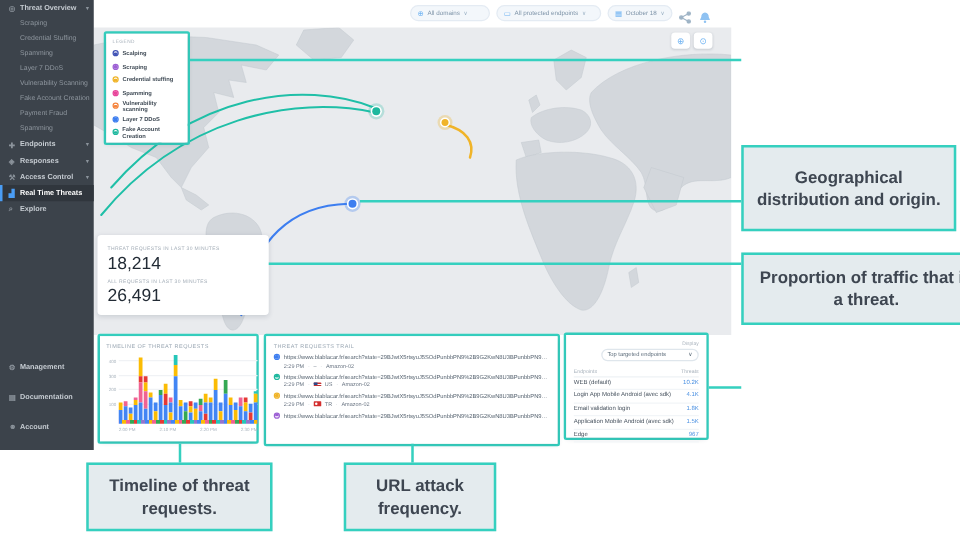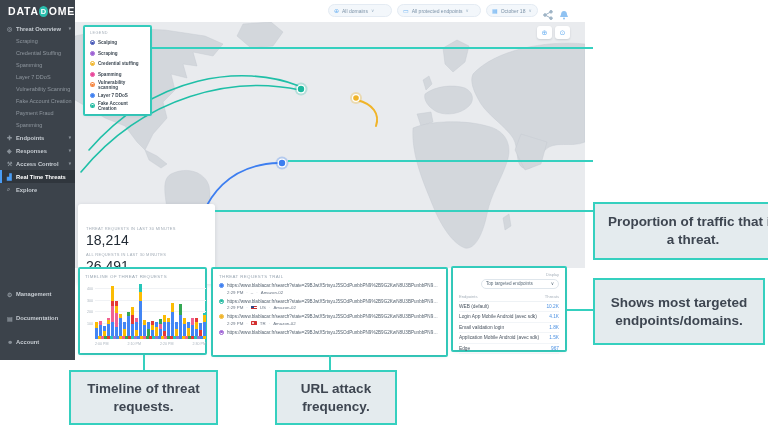--- a/index.html
+++ b/index.html
@@ -35,21 +35,21 @@
 
   
   .legend-card { padding:4px 4px 3px 5px; }
   .legend-title { font-size:3.8px; color:#a8b2bc; letter-spacing:.4px; margin-bottom:2.5px; }
   .legend-item { display:flex; align-items:center; gap:3px; height:10.5px; }
   .legend-dot { width:5px; height:5px; border-radius:50%; border:1px solid; display:flex; align-items:center; justify-content:center; }
   .legend-dot i { width:2.5px; height:2.5px; border-radius:50%; display:block; }
   .legend-label { font-size:4.6px; color:#3f4a55; font-weight:bold; }
 
   
-  .stats-card { position:absolute; left:78px; top:204px; width:137px; height:80px; padding:22px 8px; z-index:4; }
+  .stats-card { position:absolute; left:78px; top:188px; width:137px; height:64px; padding:8px 8px; z-index:4; }
   .stat-label { font-size:4px; color:#a3adb7; letter-spacing:.3px; }
   .stat-value { font-size:14px; color:#222b35; margin:1px 0 4px; }
 
   
   .panel-title { font-size:4.4px; color:#9aa7b3; letter-spacing:.4px; }
   .tl-card { padding:5px 4px 3px 5px; position:relative; }
   .plot { position:absolute; left:15px; top:14px; width:111px; height:56px; }
   .gridline { position:absolute; left:0; width:100%; height:1px; background:#f0f2f5; }
   .ytick { position:absolute; right:100%; margin-right:2px; font-size:3.6px; color:#aab4be; transform:translateY(2px); }
   .bars { position:absolute; left:0; bottom:3px; width:100%; height:53px; display:flex; align-items:flex-end; gap:1px; }
@@ -133,25 +133,20 @@
     </svg>
     <div class="map-ctrl" style="left:462px;">
         <span>⊕</span>
       </div>
     <div class="map-ctrl" style="left:480px;">
         <span>⊙</span>
       </div>
   </div>
 
   <div class="sidebar">
-    <div class="logo">
-      <span>DATA</span>
-      <span class="logo-d">D</span>
-      <span>OME</span>
-    </div>
     <div id="nav-list">
         <div class="nav-parent">
           <span class="nav-icon">◎</span>
           <span class="nav-label">Threat Overview</span>
           <span class="nav-caret">▾</span>
         </div>
         <div class="nav-sub">
           <span class="nav-label">Scraping</span>
         </div>
         <div class="nav-sub">
@@ -555,26 +550,26 @@
     </div>
   </div>
 
   <div class="conn" style="left:152px; top:47px; width:441px; height:2px;"></div>
   <div class="conn" style="left:288px; top:160px; width:305px; height:2px;"></div>
   <div class="conn" style="left:215px; top:210px; width:378px; height:2px;"></div>
   <div class="conn" style="left:567px; top:309px; width:26px; height:2px;"></div>
   <div class="conn" style="left:143px; top:355px; width:2px; height:16px;"></div>
   <div class="conn" style="left:329px; top:355px; width:2px; height:16px;"></div>
 
+  <div class="ann" style="left:593px; top:116px; width:172px; height:69px;">
+      <span>Geographical distribution and origin.</span>
+    </div>
   <div class="ann" style="left:593px; top:202px; width:200px; height:58px;">
       <span>Proportion of traffic that is a threat.</span>
     </div>
-  <div class="ann" style="left:593px; top:278px; width:172px; height:67px;">
-      <span>Shows most targeted endpoints/domains.</span>
-    </div>
   <div class="ann" style="left:275px; top:370px; width:122px; height:55px;">
       <span>URL attack frequency.</span>
     </div>
   <div class="ann" style="left:69px; top:370px; width:149px; height:55px;">
       <span>Timeline of threat requests.</span>
     </div>
 
 </div>
 
 </body></html>

